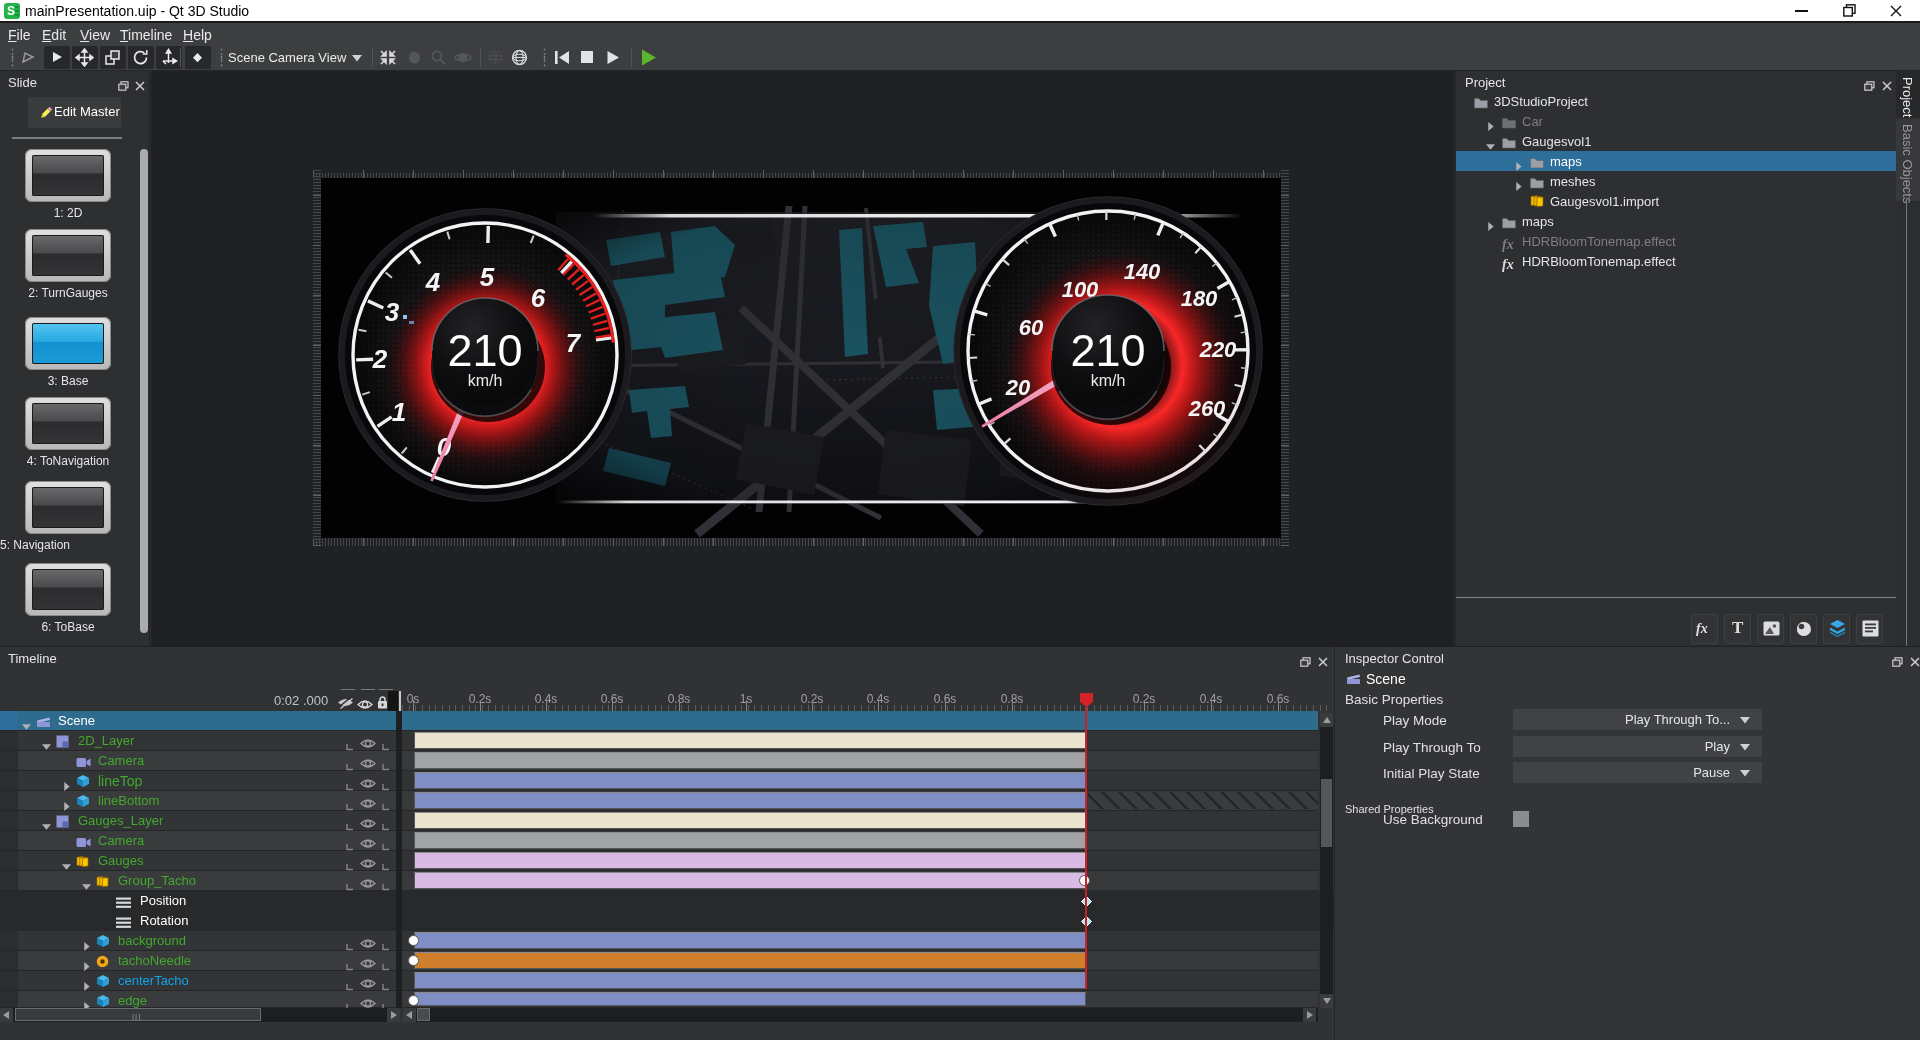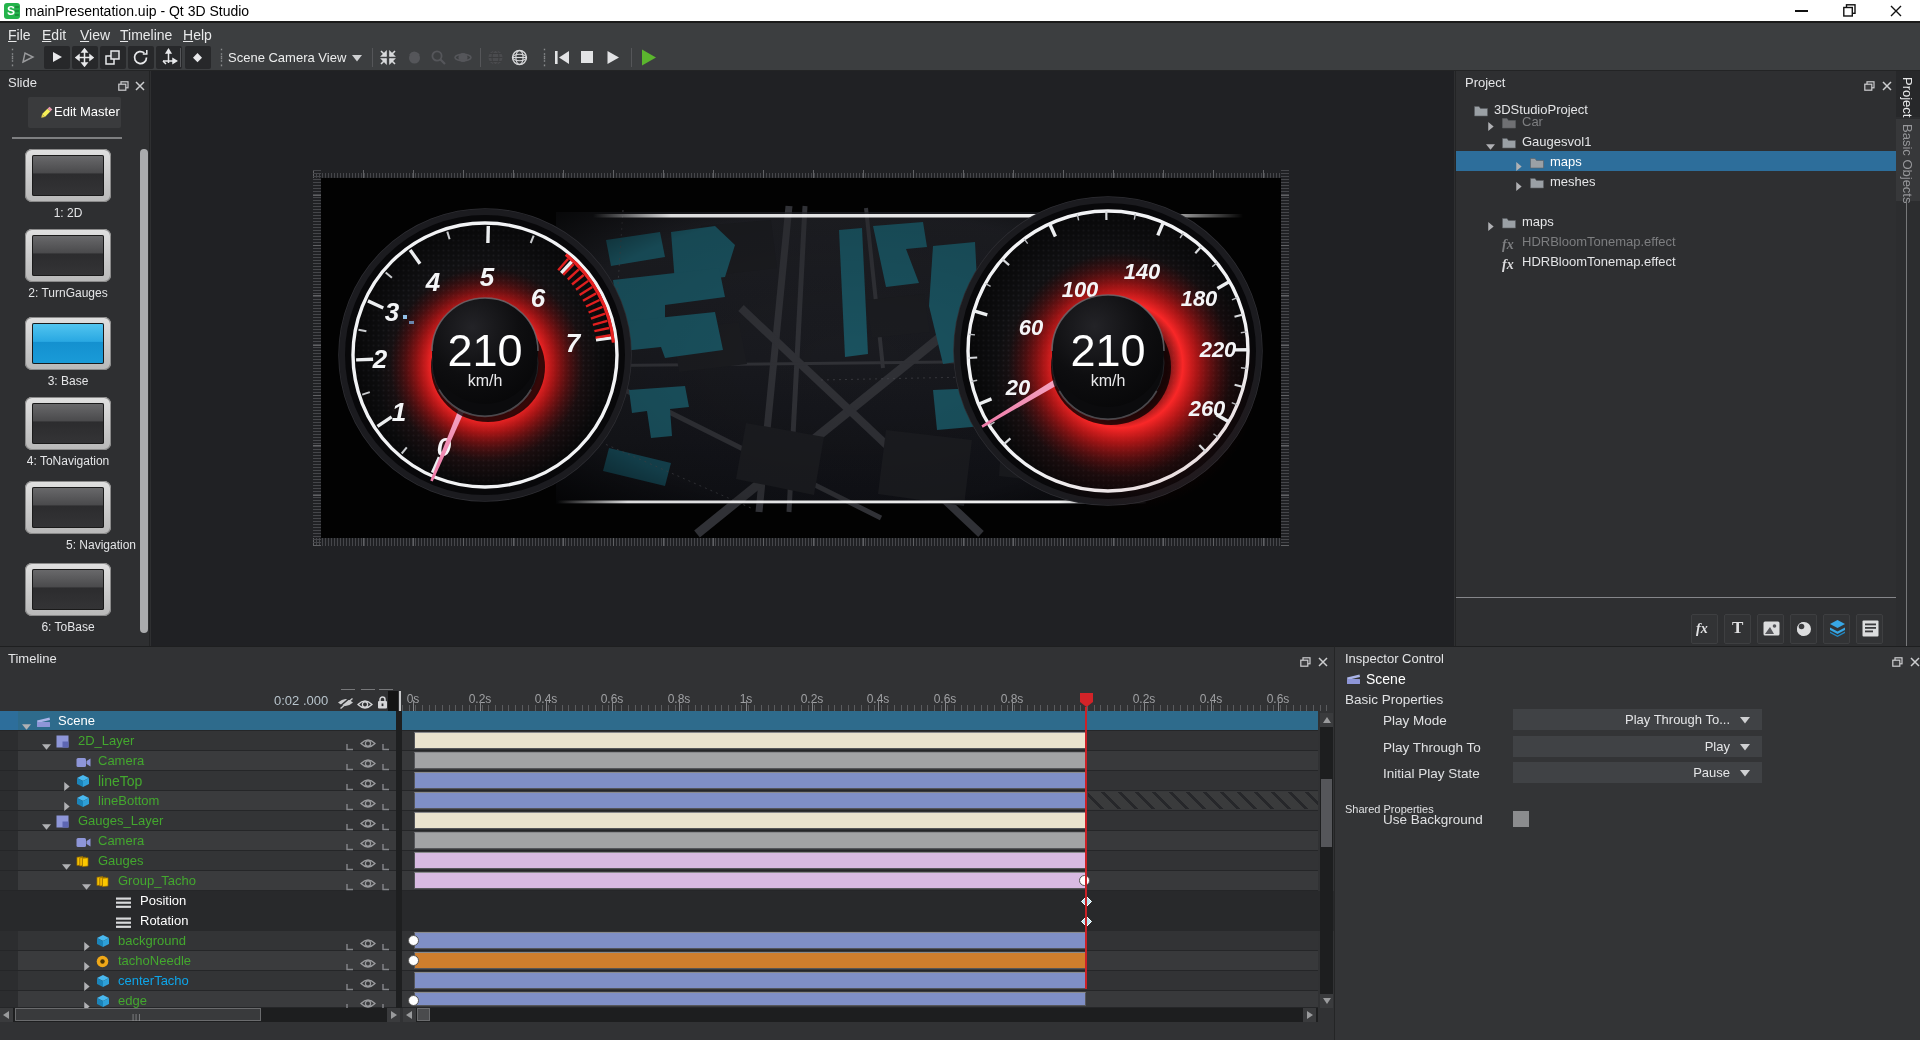--- a/index.html
+++ b/index.html
@@ -178,21 +178,21 @@
       <div class="ab" style="left:7px;top:6px;width:72px;height:41px;background:linear-gradient(180deg,#54c6f0 0%,#29a8e2 45%,#1490cf 46%,#1a9bd8 100%);border-radius:2px;box-shadow:inset 0 0 0 1px #1a1a1a;"></div>
       </div>
       <div class="ab" style="left:0px;top:303px;width:136px;text-align:center;color:#e4e5e7;font-size:12px;">3: Base</div>
       <div class="ab" style="left:25px;top:326px;width:86px;height:53px;background:linear-gradient(180deg,#e0e0e0,#b8b8b8);border-radius:7px;box-shadow:inset 0 0 0 1px #8a8a8a;">
       <div class="ab" style="left:7px;top:6px;width:72px;height:41px;background:linear-gradient(180deg,#6a6a6c 0%,#4a4a4c 44%,#2c2c2e 46%,#343436 100%);border-radius:2px;box-shadow:inset 0 0 0 1px #1a1a1a;"></div>
       </div>
       <div class="ab" style="left:0px;top:383px;width:136px;text-align:center;color:#e4e5e7;font-size:12px;">4: ToNavigation</div>
       <div class="ab" style="left:25px;top:410px;width:86px;height:53px;background:linear-gradient(180deg,#e0e0e0,#b8b8b8);border-radius:7px;box-shadow:inset 0 0 0 1px #8a8a8a;">
       <div class="ab" style="left:7px;top:6px;width:72px;height:41px;background:linear-gradient(180deg,#6a6a6c 0%,#4a4a4c 44%,#2c2c2e 46%,#343436 100%);border-radius:2px;box-shadow:inset 0 0 0 1px #1a1a1a;"></div>
       </div>
-      <div class="ab" style="left:0px;top:467px;width:136px;text-align:right;color:#e4e5e7;font-size:12px;">5: Navigation</div>
+      <div class="ab" style="left:0px;top:467px;width:136px;text-align:left;color:#e4e5e7;font-size:12px;">5: Navigation</div>
       <div class="ab" style="left:25px;top:492px;width:86px;height:53px;background:linear-gradient(180deg,#e0e0e0,#b8b8b8);border-radius:7px;box-shadow:inset 0 0 0 1px #8a8a8a;">
       <div class="ab" style="left:7px;top:6px;width:72px;height:41px;background:linear-gradient(180deg,#6a6a6c 0%,#4a4a4c 44%,#2c2c2e 46%,#343436 100%);border-radius:2px;box-shadow:inset 0 0 0 1px #1a1a1a;"></div>
       </div>
       <div class="ab" style="left:0px;top:549px;width:136px;text-align:center;color:#e4e5e7;font-size:12px;">6: ToBase</div>
       <div class="ab" style="left:140px;top:78px;width:8px;height:484px;background:#aaabad;border-radius:4px;"></div>
     </div>
 <div class="ab" style="left:151px;top:71px;width:1303px;height:575px;background:#202124;">
       <div class="ab" style="left:162px;top:99px;width:968px;height:8px;background:repeating-linear-gradient(90deg, #606164 0 1px, transparent 1px 50px),repeating-linear-gradient(90deg, #45464a 0 1px, transparent 1px 3px);background-size:100% 100%, 100% 60%;background-position:0 0,0 100%;background-repeat:no-repeat;"></div>
       <div class="ab" style="left:162px;top:467px;width:968px;height:8px;background:repeating-linear-gradient(90deg, #606164 0 1px, transparent 1px 50px),repeating-linear-gradient(90deg, #45464a 0 1px, transparent 1px 3px);"></div>
       <div class="ab" style="left:162px;top:99px;width:8px;height:376px;background:repeating-linear-gradient(0deg, #606164 0 1px, transparent 1px 50px),repeating-linear-gradient(0deg, #45464a 0 1px, transparent 1px 3px);"></div>
@@ -403,21 +403,21 @@
     </div>
 <div class="ab" style="left:1455px;top:71px;width:441px;height:575px;background:#2e2f31;border-left:1px solid #232425;overflow:hidden;">
       <div class="ab pt" style="left:9px;top:4px;">Project</div>
       <div class="ab" style="left:408px;top:6px;"><svg width="11" height="10" viewBox="0 0 11 10">
           <rect x="3" y="0.8" width="7" height="6" fill="none" stroke="#cdced0" stroke-width="1.2"></rect>
           <rect x="0.8" y="3.2" width="7" height="6" fill="#3c3d3f" stroke="#cdced0" stroke-width="1.2"></rect>
         </svg></div>
       <div class="ab" style="left:426px;top:6px;"><svg width="10" height="10" viewBox="0 0 10 10">
           <path d="M1 1 L9 9 M9 1 L1 9" stroke="#cdced0" stroke-width="1.5"></path>
         </svg></div>
-      <div class="ab" style="left:0;top:28px;width:441px;height:20px;">
+      <div class="ab" style="left:0;top:20px;width:441px;height:20px;">
         <div class="ab" style="left:18px;top:4px;"><svg width="14" height="12" viewBox="0 0 14 12">
             <path d="M0.5 1.5 h4.5 l1.5 2 h7 v7.5 h-13 z" fill="#9aa0a5" stroke="#5a5e62" stroke-width="0.6"></path>
           </svg></div>
         <div class="ab" style="left:38px;top:3px;color:#e4e5e7;font-size:13px;">3DStudioProject</div>
       </div>
       <div class="ab" style="left:0;top:40px;width:441px;height:20px;">
         <div class="ab" style="left:30px;top:6px;"><svg width="9" height="9" viewBox="0 0 9 9">
             <polygon points="2.25,0 7.6499999999999995,4.5 2.25,9" fill="#b0b1b4"></polygon>
           </svg></div>
         <div class="ab" style="left:46px;top:4px;"><svg width="14" height="12" viewBox="0 0 14 12">
@@ -444,20 +444,30 @@
         <div class="ab" style="left:94px;top:3px;color:#ffffff;font-size:13px;">maps</div>
       </div>
       <div class="ab" style="left:0;top:100px;width:441px;height:20px;">
         <div class="ab" style="left:58px;top:6px;"><svg width="9" height="9" viewBox="0 0 9 9">
             <polygon points="2.25,0 7.6499999999999995,4.5 2.25,9" fill="#b0b1b4"></polygon>
           </svg></div>
         <div class="ab" style="left:74px;top:4px;"><svg width="14" height="12" viewBox="0 0 14 12">
             <path d="M0.5 1.5 h4.5 l1.5 2 h7 v7.5 h-13 z" fill="#9aa0a5" stroke="#5a5e62" stroke-width="0.6"></path>
           </svg></div>
         <div class="ab" style="left:94px;top:3px;color:#e4e5e7;font-size:13px;">meshes</div>
+      </div>
+      <div class="ab" style="left:0;top:120px;width:441px;height:20px;">
+        <div class="ab" style="left:74px;top:3px;"><svg width="14" height="14" viewBox="0 0 14 14">
+            <g stroke="#8a6200" stroke-width="0.7">
+              <rect x="1" y="2.5" width="6.5" height="9" fill="#f5c000" transform="skewY(-6)"></rect>
+              <rect x="4" y="3.4" width="6.5" height="9" fill="#f0b400" transform="skewY(-6)"></rect>
+              <rect x="7" y="4.3" width="6.0" height="9" fill="#fbc800" transform="skewY(-6)"></rect>
+            </g>
+          </svg></div>
+        <div class="ab" style="left:94px;top:3px;color:#e4e5e7;font-size:13px;">Gaugesvol1.import</div>
       </div>
       <div class="ab" style="left:0;top:140px;width:441px;height:20px;">
         <div class="ab" style="left:30px;top:6px;"><svg width="9" height="9" viewBox="0 0 9 9">
             <polygon points="2.25,0 7.6499999999999995,4.5 2.25,9" fill="#b0b1b4"></polygon>
           </svg></div>
         <div class="ab" style="left:46px;top:4px;"><svg width="14" height="12" viewBox="0 0 14 12">
             <path d="M0.5 1.5 h4.5 l1.5 2 h7 v7.5 h-13 z" fill="#9aa0a5" stroke="#5a5e62" stroke-width="0.6"></path>
           </svg></div>
         <div class="ab" style="left:66px;top:3px;color:#e4e5e7;font-size:13px;">maps</div>
       </div>

